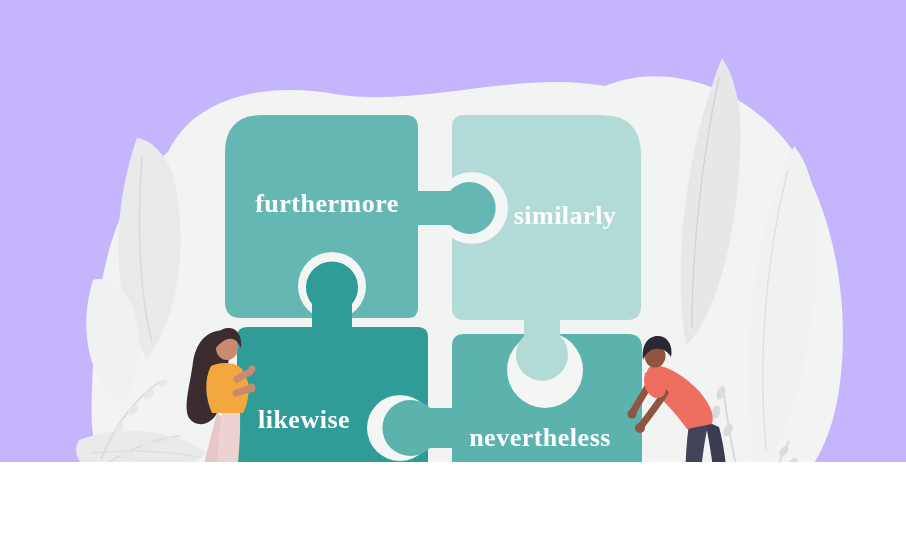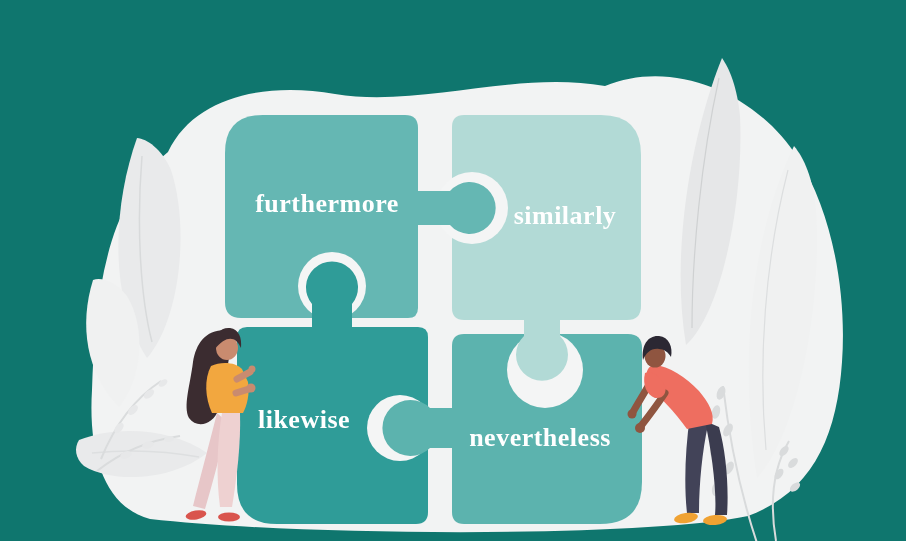--- a/index.html
+++ b/index.html
@@ -1,16 +1,16 @@
 <!DOCTYPE html>
 <html><head>
 <meta charset="utf-8">
 <style>
   html,body{margin:0;padding:0;background:#ffffff;}
-  .stage{position:relative;width:906px;height:541px;overflow:hidden;background:#0f766e;}
+  .stage{position:relative;width:906px;height:462px;overflow:hidden;background:#c4b5fd;}
   svg{position:absolute;inset:0;display:block;}
   text.word{
     font-family:"Liberation Serif", serif;
     font-weight:bold;
     font-size:26px;
     letter-spacing:0.5px;
     text-anchor:middle;
   }
 </style>
 </head>

